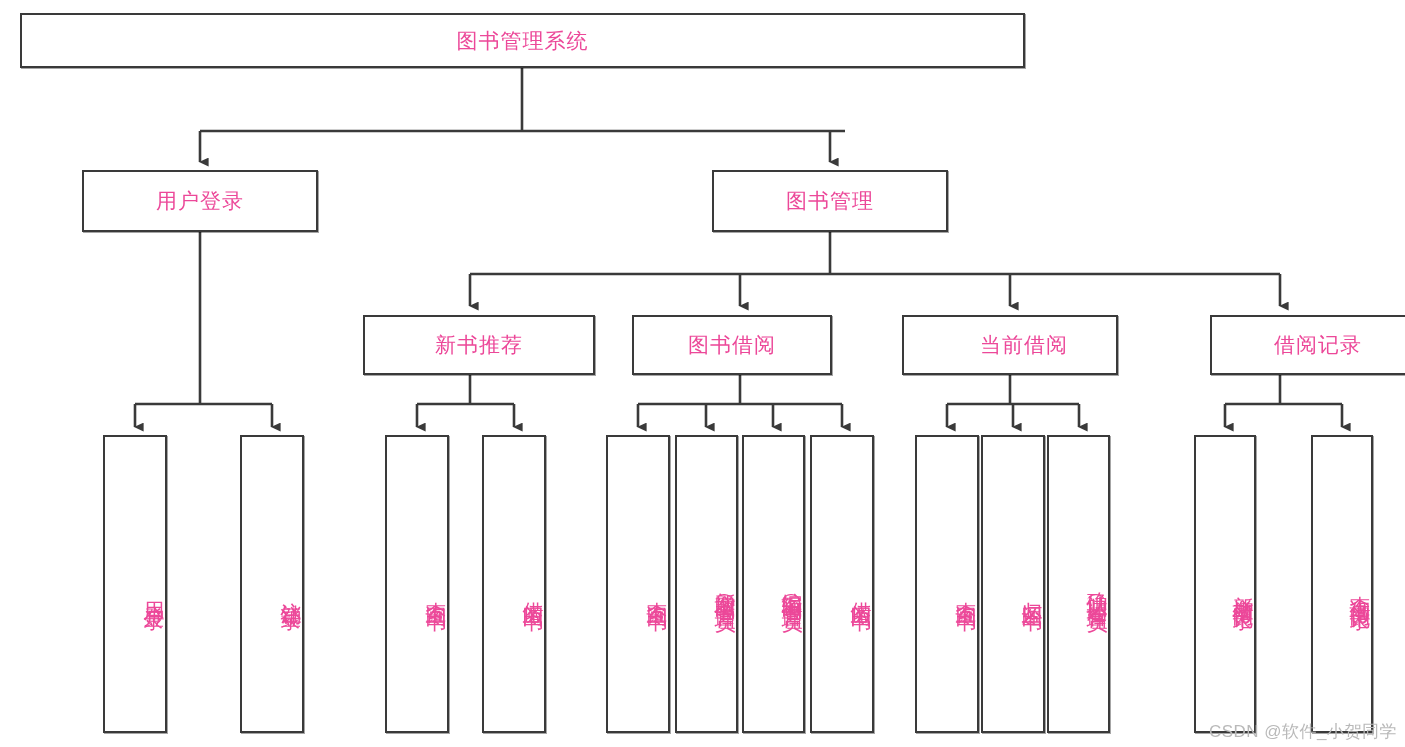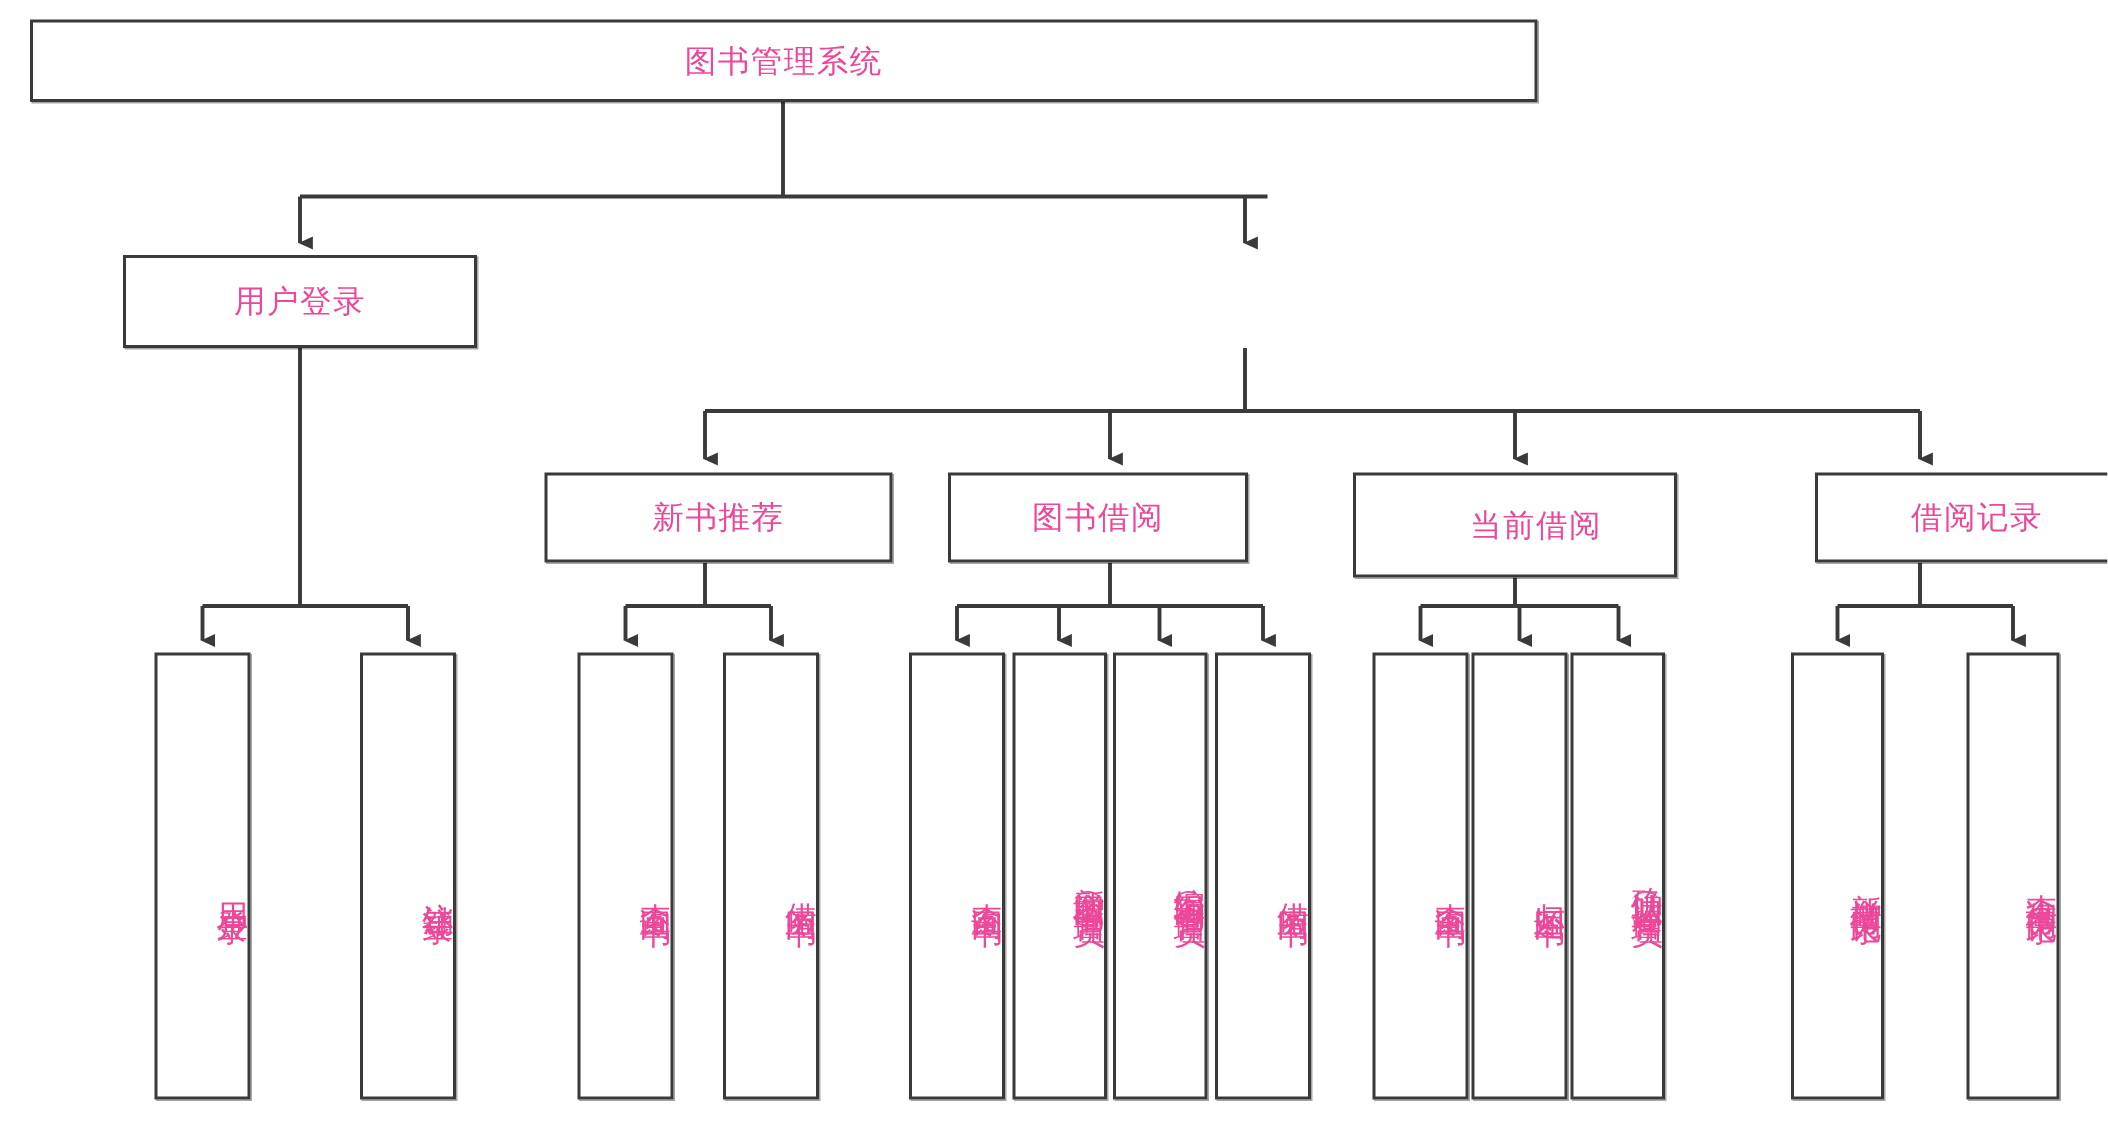--- a/index.html
+++ b/index.html
@@ -118,28 +118,31 @@
     </g>
   </svg>
 
   <div class="node h" style="left:20px; top:13px; width:1005px; height:55px;">
     <span>图书管理系统</span>
   </div>
 
   <div class="node h" style="left:82px; top:170px; width:236px; height:62px;">
     <span>用户登录</span>
   </div>
+  <div class="node h" style="left:712px; top:170px; width:236px; height:62px;">
+    <span>图书管理</span>
+  </div>
 
   <div class="node h" style="left:363px; top:315px; width:232px; height:60px;">
     <span>新书推荐</span>
   </div>
   <div class="node h" style="left:632px; top:315px; width:200px; height:60px;">
     <span>图书借阅</span>
   </div>
-  <div class="node h" style="left:902px; top:315px; width:216px; height:70px;padding-left:28px;">
+  <div class="node h" style="left:902px; top:315px; width:216px; height:60px;padding-left:28px;">
     <span>当前借阅</span>
   </div>
   <div class="node h" style="left:1172px; top:315px; width:216px; height:60px;margin-left:38px;">
     <span>借阅记录</span>
   </div>
 
   <div class="node v" style="left:103px; top:435px; width:64px; height:298px;">
     <span>用户登录</span>
   </div>
   <div class="node v" style="left:240px; top:435px; width:64px; height:298px;">
@@ -176,14 +179,15 @@
     <span>确认归还（管理员）</span>
   </div>
 
   <div class="node v tall" style="left:1194px; top:435px; width:62px; height:298px;">
     <span>新增借阅记录</span>
   </div>
   <div class="node v tall" style="left:1311px; top:435px; width:62px; height:298px;">
     <span>查询借阅记录</span>
   </div>
 
+  <div class="watermark">CSDN @软件_小贺同学</div>
 
 </div>
 
 </body></html>

